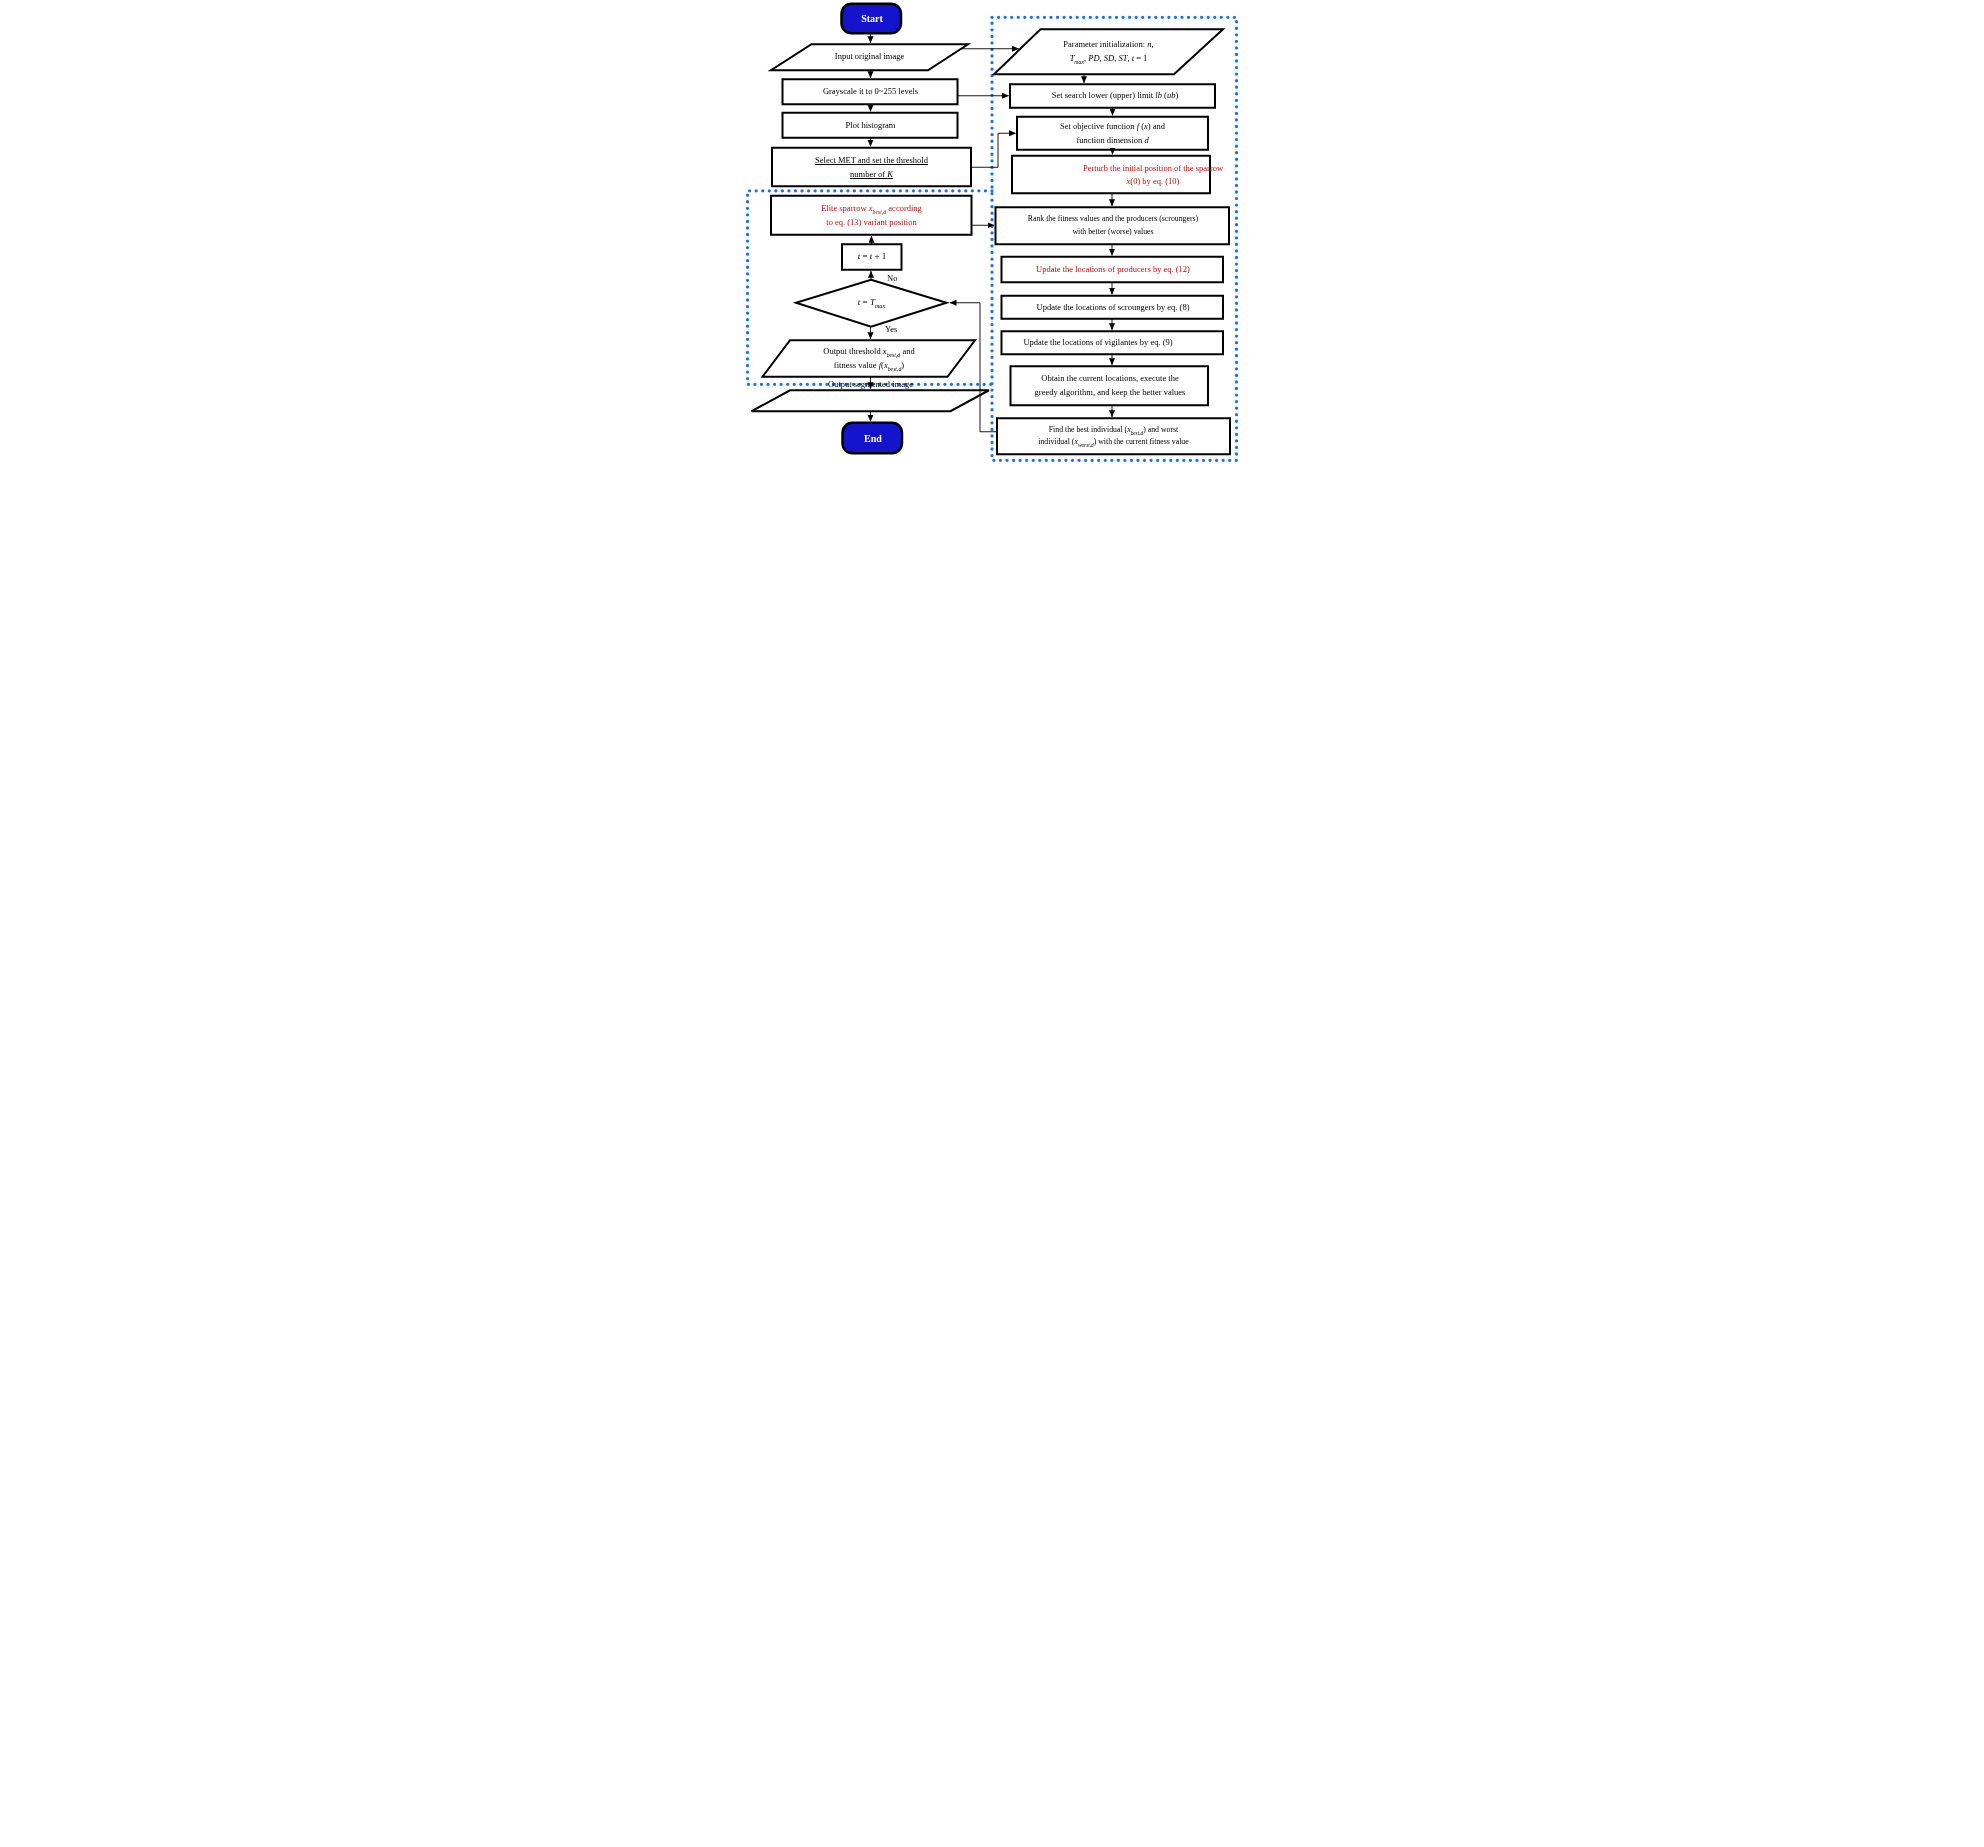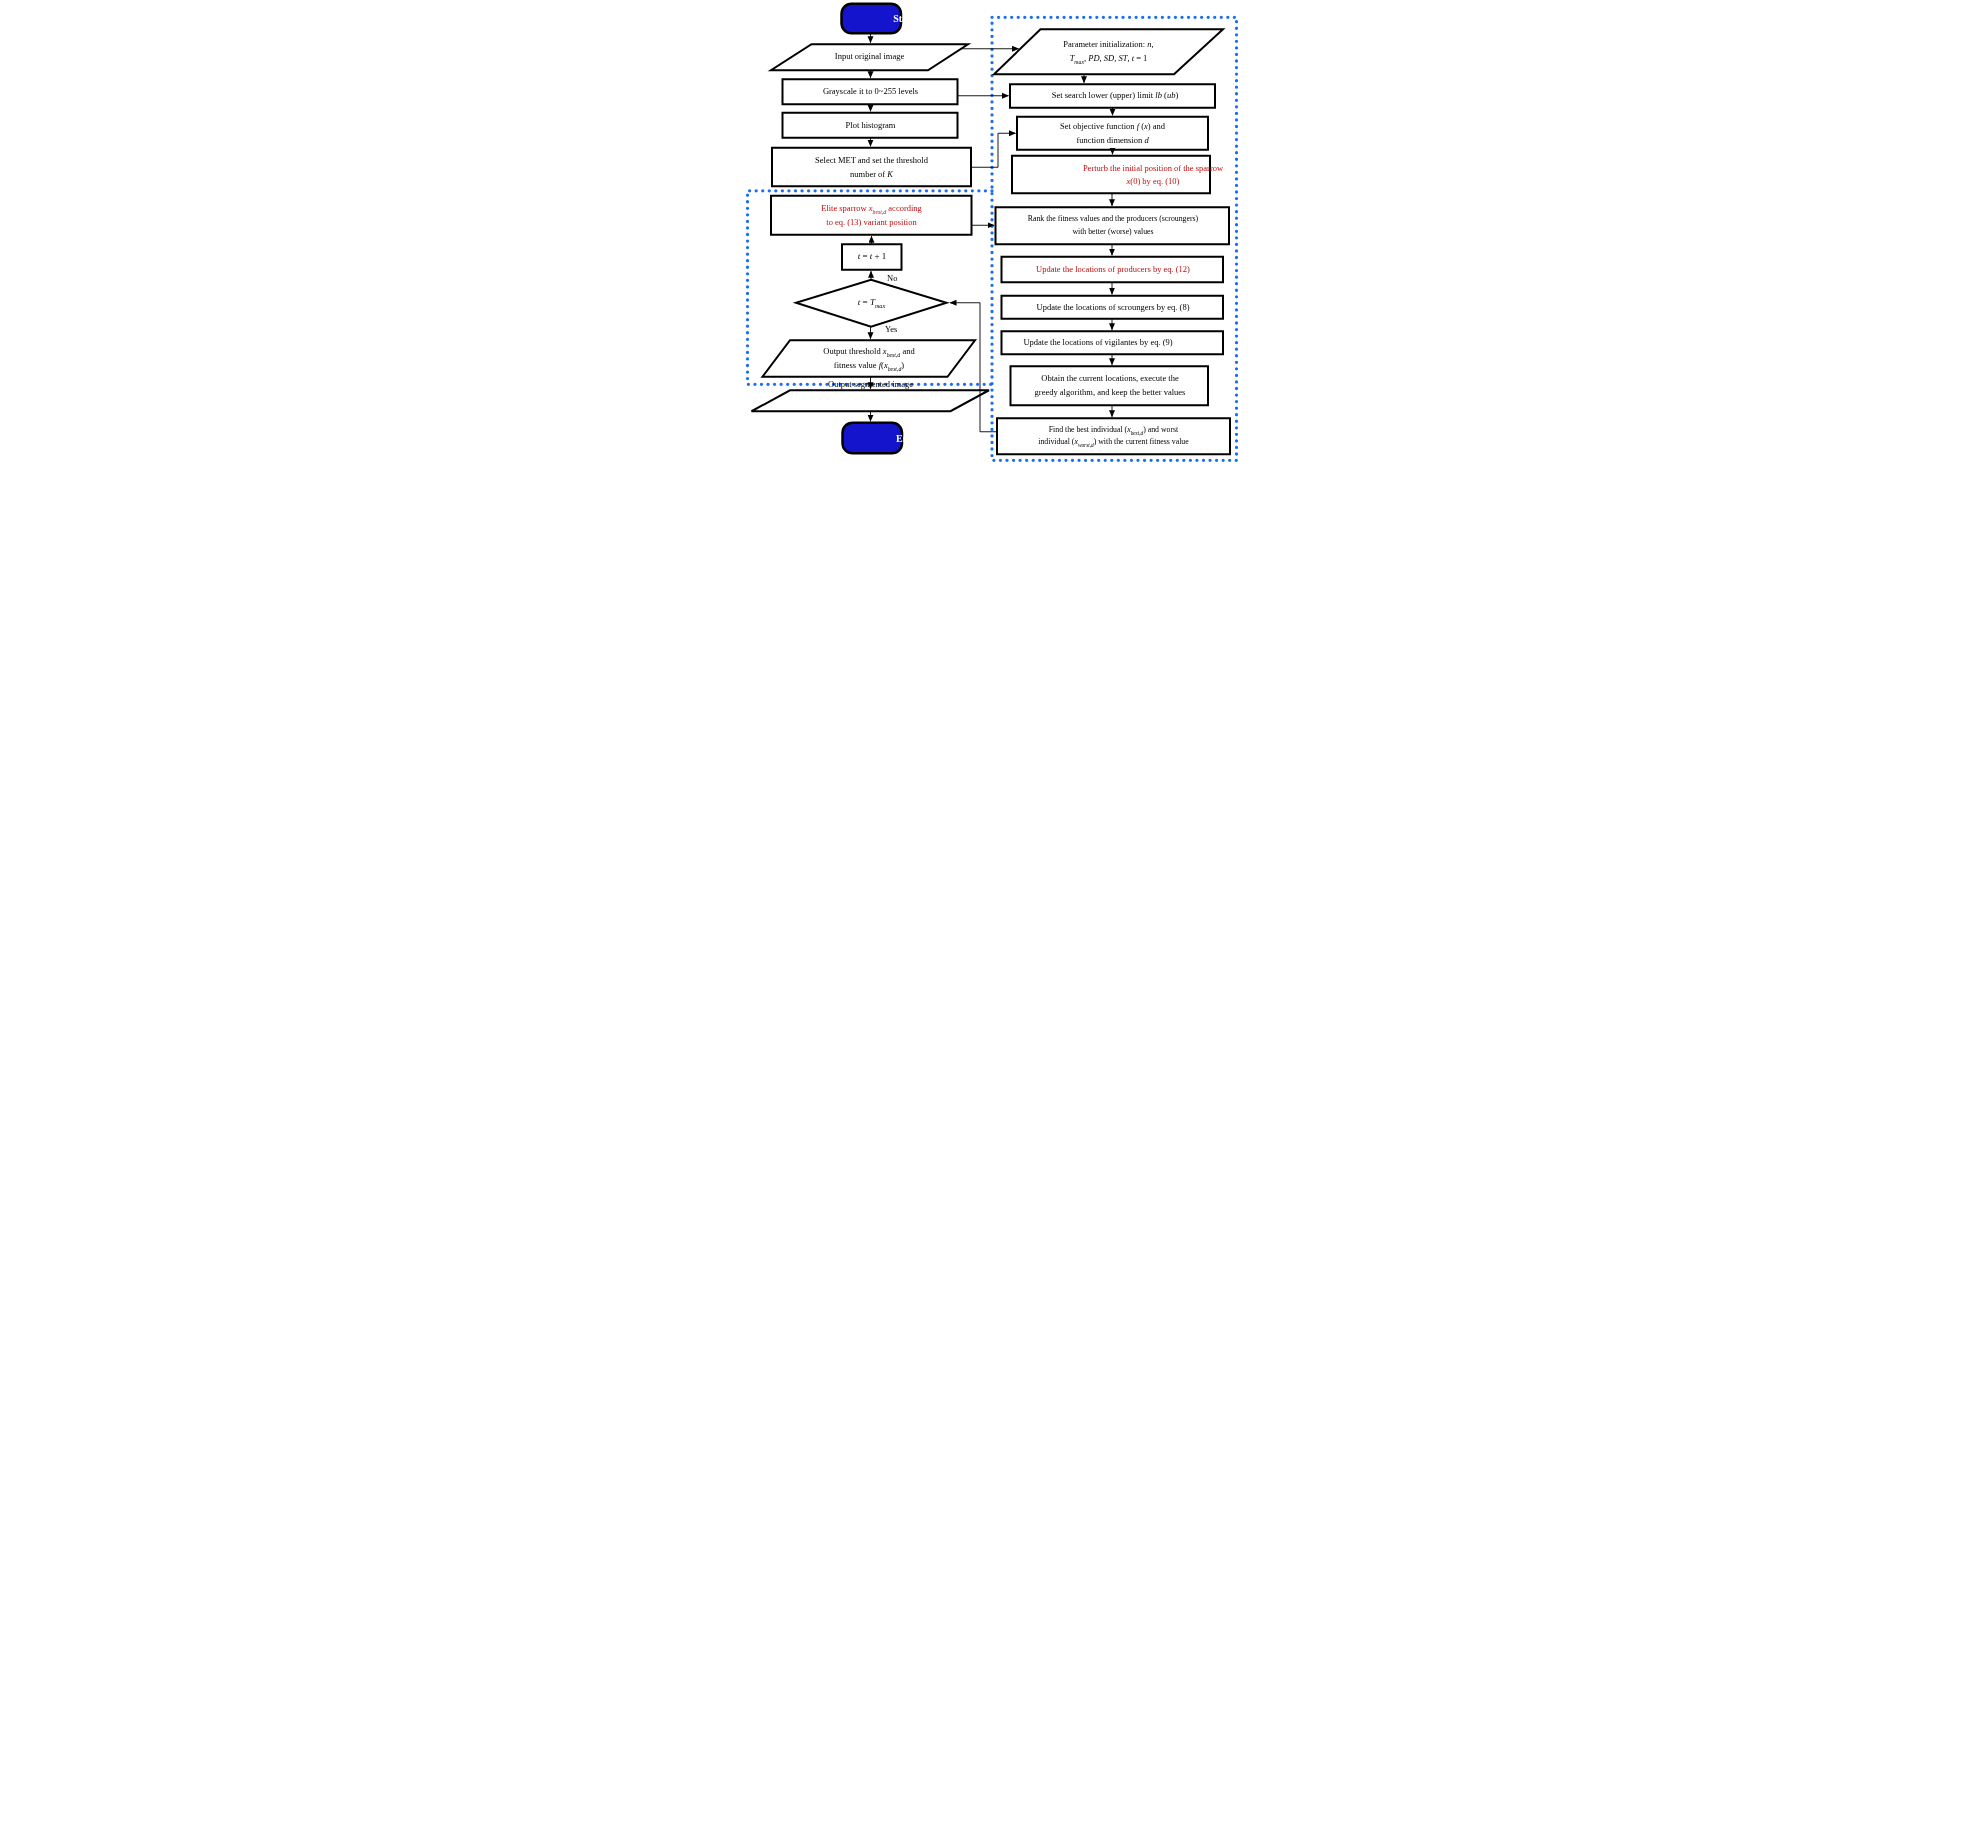--- a/index.html
+++ b/index.html
@@ -16,21 +16,21 @@
     position:absolute;
     display:flex;flex-direction:column;justify-content:center;align-items:center;
     text-align:center;
     font-size:8.5px;line-height:1.55;
     color:#000000;
     pointer-events:none;
     white-space:nowrap;
   }
   .small{font-size:7.8px;}
   .red{color:#c00d0d;}
-  .terminal-label{color:#ffffff;font-weight:bold;font-size:10px;padding-left:32px;}
+  .terminal-label{color:#ffffff;font-weight:bold;font-size:10px;}
   .it{font-style:italic;}
   sub.sb{font-size:68%;line-height:0;font-style:italic;}
   .edge-label{
     position:absolute;font-size:8.5px;color:#000;pointer-events:none;
   }
 </style>
 </head>
 <body>
 
 <div id="canvas">
@@ -100,21 +100,21 @@
 </div>
 
 <div class="node-label" style="left:39px;top:79px;width:175px;height:25px;">
   <div><span>Grayscale it to 0~255 levels</span></div>
 </div>
 
 <div class="node-label" style="left:39px;top:113px;width:175px;height:25px;">
   <div><span>Plot histogram</span></div>
 </div>
 
-<div class="node-label" style="left:28px;top:148px;width:199px;height:39px;">
+<div class="node-label" style="left:28px;top:148px;width:199px;height:39px;text-decoration:underline;">
   <div><span>Select MET and set the threshold</span></div>
   <div><span>number of  </span><span class="it">K</span></div>
 </div>
 
 <div class="node-label red" style="left:27px;top:196px;width:201px;height:39px;">
   <div><span>Elite sparrow  </span><span class="it">x</span><sub class="sb">best,d</sub><span> according</span></div>
   <div><span>to eq. (13) variant position</span></div>
 </div>
 
 <div class="node-label" style="left:98px;top:244px;width:60px;height:25.5px;font-size:9px;">

